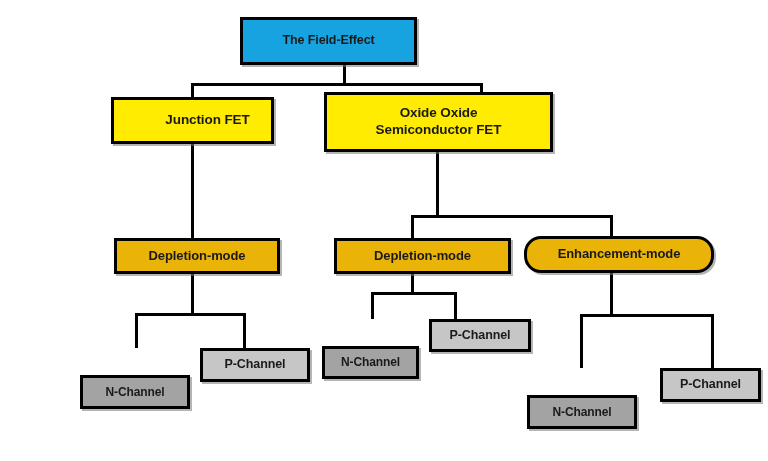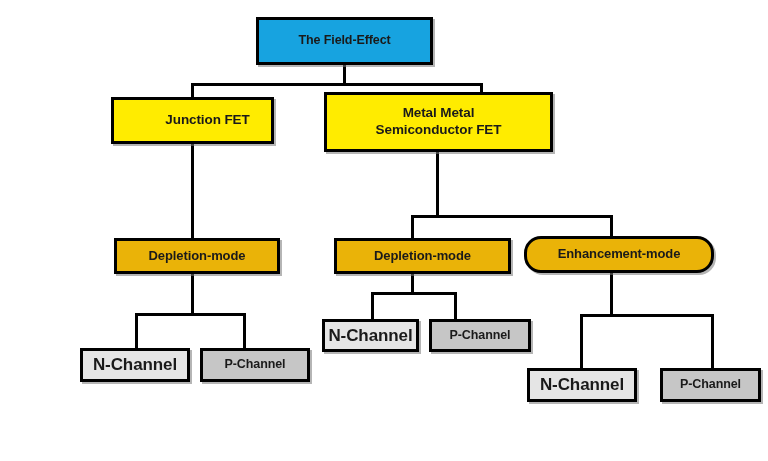--- a/index.html
+++ b/index.html
@@ -30,21 +30,21 @@
     line-height: 1.25;
     letter-spacing: -0.1px;
     box-shadow: 2px 2px 0 rgba(120,120,120,0.55);
     z-index: 3;
   }
   .node span { display: block; width: 100%; }
 
   .node.root      { background: #17a3e0; font-size: 12.5px; }
   .node.level2    { background: #ffec00; font-size: 13.5px; }
   .node.level3    { background: #eab308; font-size: 13px; }
-  .node.leaf-n    { background: #e5e5e5; font-size: 17px; }
+  .node.leaf-n    { background: #a3a3a3; font-size: 12px; margin-top: 27px; }
   .node.leaf-p    { background: #c6c6c6; font-size: 12.5px; }
 
   
   .edge {
     position: absolute;
     background: #000000;
     z-index: 1;
   }
   .edge.v { width: 3px; }
   .edge.h { height: 3px; }
@@ -74,30 +74,30 @@
   <div class="edge v" style="left:411px; top:272px; height:23px;"></div>
   <div class="edge h" style="left:371px; top:292px; width:86px;"></div>
   <div class="edge v" style="left:371px; top:292px; height:27px;"></div>
   <div class="edge v" style="left:454px; top:292px; height:27px;"></div>
 
   <div class="edge v" style="left:610px; top:272px; height:45px;"></div>
   <div class="edge h" style="left:580px; top:314px; width:134px;"></div>
   <div class="edge v" style="left:580px; top:314px; height:54px;"></div>
   <div class="edge v" style="left:711px; top:314px; height:54px;"></div>
 
-  <div class="node root" style="left:256px; top:17px; width:177px; height:48px; flex-direction:column;">
+  <div class="node root" style="left:240px; top:17px; width:177px; height:48px; flex-direction:column;">
     <span>The Field-Effect</span>
   </div>
 
   <div class="node level2" style="left:111px; top:97px; width:163px; height:47px;padding-left:30px;">
     <span>Junction FET</span>
   </div>
 
   <div class="node level2" style="left:324px; top:92px; width:229px; height:60px; flex-direction:column;">
-    <span>Metal Metal</span>
+    <span>Oxide Oxide</span>
     <span>Semiconductor FET</span>
   </div>
 
   <div class="node level3" style="left:114px; top:238px; width:166px; height:36px;">
     <span>Depletion-mode</span>
   </div>
 
   <div class="node level3" style="left:334px; top:238px; width:177px; height:36px;">
     <span>Depletion-mode</span>
   </div>

